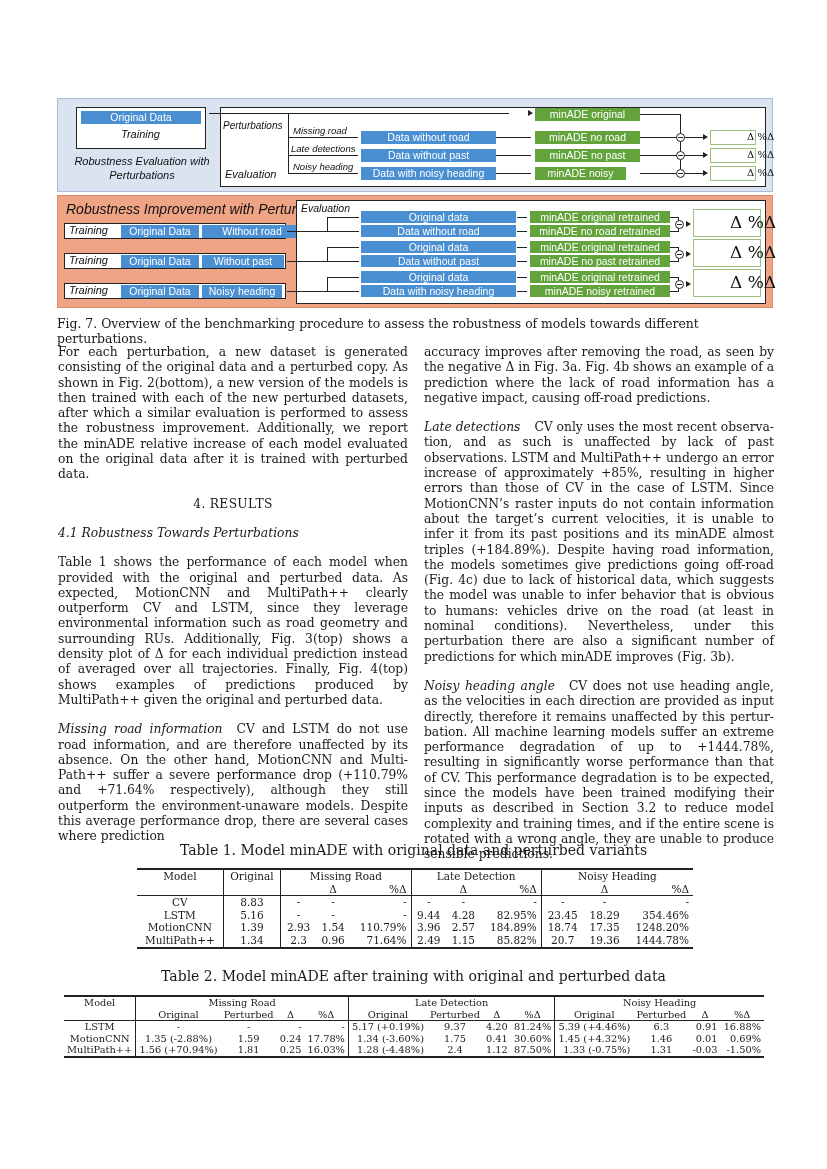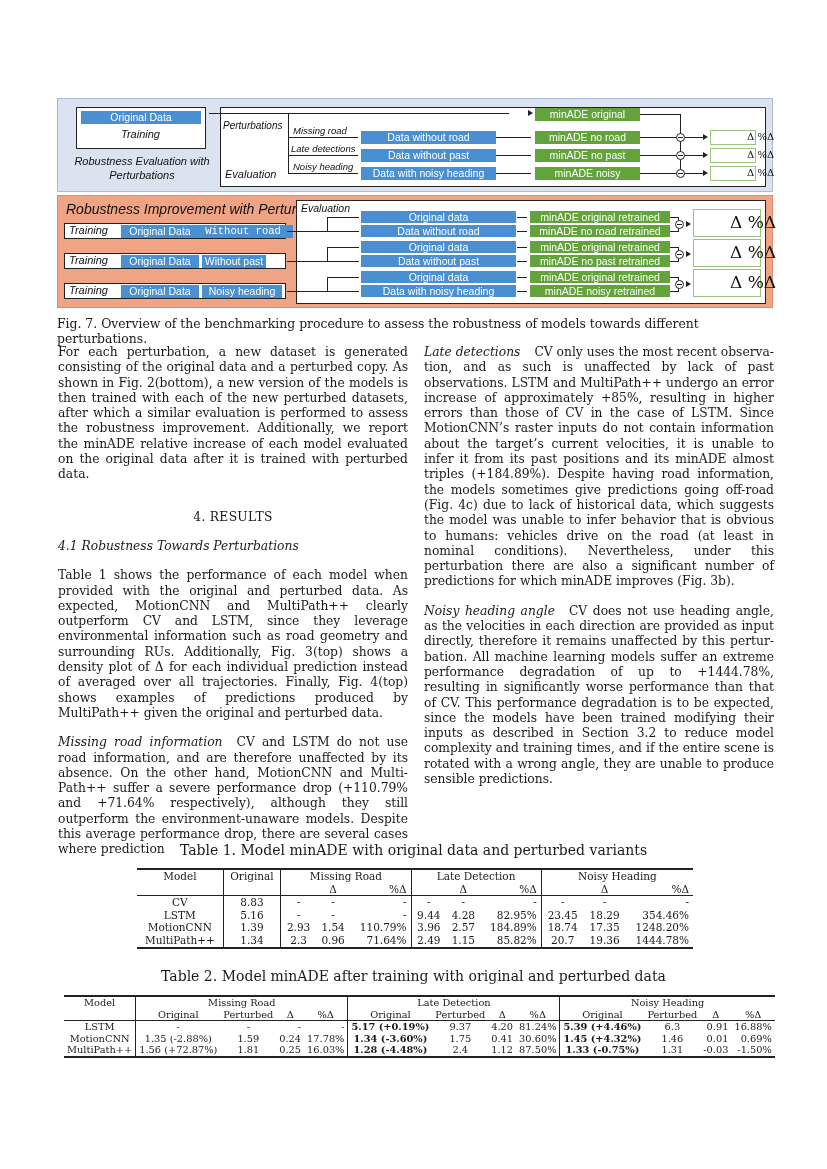--- a/index.html
+++ b/index.html
@@ -22,36 +22,36 @@
   .minus::after { content: ""; position: absolute; left: 1px; right: 1px; top: 3px; height: 1px; background: #222; }
   .tr-label { position: absolute; font-family: "Liberation Sans", sans-serif; font-style: italic; font-size: 11px; color: #111; }
 
   .caption { position: absolute; left: 57px; top: 316px; width: 716px; font-size: 12.4px; }
 
   
   .col { position: absolute; width: 350px; font-size: 12.3px; line-height: 15.3px; text-align: justify; hyphens: manual; }
   .col-left { left: 58px; top: 345px; }
   .col-right { left: 424px; top: 345px; }
   .subsec { font-style: italic; font-size: 12.3px; margin-bottom: 14px; }
-  .sec { text-align: center; font-size: 12.3px; margin: 27px 0 14px 0; letter-spacing: 0.3px; }
+  .sec { text-align: center; font-size: 12.3px; margin: 14px 0 14px 0; letter-spacing: 0.3px; }
   .para { margin-bottom: 14px; }
   .runin { font-style: italic; margin-right: 14px; }
 
   
   .tcap { position: absolute; width: 100%; left: 0; text-align: center; font-size: 14px; }
   table { border-collapse: collapse; font-family: "DejaVu Serif", serif; color: #1a1a1a; }
   .t1 { position: absolute; left: 137px; top: 868px; width: 556px; font-size: 10.5px; border-top: 2px solid #222; border-bottom: 2px solid #222; }
   .t1 td, .t1 th { font-weight: normal; text-align: center; padding: 0 4px; height: 12.6px; line-height: 12.6px; white-space: nowrap; }
   .t1 td.num { text-align: right; }
   .t1 .bl { border-left: 1px solid #222; }
   .t1 tr.hdr2 td { border-bottom: 1px solid #222; }
   .t2 { position: absolute; left: 64px; top: 995px; width: 700px; font-size: 9.8px; border-top: 2px solid #222; border-bottom: 2px solid #222; }
   .t2 td { text-align: center; padding: 0 3px; height: 11.5px; line-height: 11.5px; white-space: nowrap; }
   .t2 td.num { text-align: right; }
-  .t2 td.lft { text-align: center; font-weight: bold; }
+  .t2 td.lft { text-align: right; }
   .t2 .bl { border-left: 1px solid #222; }
   .t2 tr.hdr2 td { border-bottom: 1px solid #222; }
 </style>
 </head>
 <body>
 
 <div class="fig">
 
   <div class="panel-top">
     <div class="box" style="left:18px; top:8px; width:130px; height:42px;">
@@ -80,21 +80,21 @@
       <div class="blue" style="left:140px; top:41px; width:135px;">Data without past</div>
       <div class="blue" style="left:140px; top:59px; width:135px;">Data with noisy heading</div>
 
       <div class="hl" style="left:275px; top:29px; width:35px;"></div>
       <div class="hl" style="left:275px; top:47px; width:35px;"></div>
       <div class="hl" style="left:275px; top:65px; width:35px;"></div>
 
       <div class="green" style="left:314px; top:0px; width:105px;">minADE original</div>
       <div class="green" style="left:314px; top:23px; width:105px;">minADE no road</div>
       <div class="green" style="left:314px; top:41px; width:105px;">minADE no past</div>
-      <div class="green" style="left:314px; top:59px; width:105px;">minADE noisy</div>
+      <div class="green" style="left:314px; top:59px; width:91px;">minADE noisy</div>
 
       <div class="hl" style="left:419px; top:6px; width:40px;"></div>
       <div class="vl" style="left:459px; top:6px; height:60px;"></div>
       <div class="hl" style="left:419px; top:29px; width:65px;"></div>
       <div class="hl" style="left:419px; top:47px; width:65px;"></div>
       <div class="hl" style="left:419px; top:65px; width:65px;"></div>
       <div class="minus" style="left:455px; top:25px;"></div>
       <div class="minus" style="left:455px; top:43px;"></div>
       <div class="minus" style="left:455px; top:61px;"></div>
       <div class="arr" style="left:482px; top:26px;"></div>
@@ -106,26 +106,26 @@
       <div class="dbox" style="left:489px; top:58px; width:46px; height:15px; font-size:10px; line-height:12px;">Δ %Δ</div>
     </div>
   </div>
 
   <div class="panel-bot">
     <div class="lbl" style="left:8px; top:5px; font-size:14px;">Robustness Improvement with Perturbations</div>
 
     <div class="box" style="left:6px; top:27px; width:222px; height:16px;">
       <span class="tr-label" style="left:4px; top:0px;">Training</span>
       <div class="blue" style="left:56px; top:1px; width:78px;">Original Data</div>
-      <div class="blue" style="left:128px; top:1px; width:100px;font-family:Liberation Mono, monospace;">Without road</div>
+      <div class="blue" style="left:137px; top:1px; width:100px;">Without road</div>
     </div>
     <div class="box" style="left:6px; top:57px; width:222px; height:16px;">
       <span class="tr-label" style="left:4px; top:0px;">Training</span>
       <div class="blue" style="left:56px; top:1px; width:78px;">Original Data</div>
-      <div class="blue" style="left:137px; top:1px; width:64px;">Without past</div>
+      <div class="blue" style="left:137px; top:1px; width:82px;">Without past</div>
     </div>
     <div class="box" style="left:6px; top:87px; width:222px; height:16px;">
       <span class="tr-label" style="left:4px; top:0px;">Training</span>
       <div class="blue" style="left:56px; top:1px; width:78px;">Original Data</div>
       <div class="blue" style="left:137px; top:1px; width:80px;">Noisy heading</div>
     </div>
 
     <div class="box" style="left:238px; top:4px; width:470px; height:104px;">
       <div class="lbl" style="left:4px; top:1px; font-size:10.5px;">Evaluation</div>
 
@@ -192,20 +192,21 @@
 
 <div class="col col-left">
   <div class="para">For each perturbation, a new dataset is generated consist­ing of the original data and a perturbed copy. As shown in Fig. 2(bottom), a new version of the models is then trained with each of the new perturbed datasets, after which a similar evaluation is performed to assess the robustness improvement. Additionally, we report the minADE rela­tive increase of each model evaluated on the original data after it is trained with perturbed data.</div>
   <div class="sec">4. RESULTS</div>
   <div class="subsec">4.1 Robustness Towards Perturbations</div>
   <div class="para">Table 1 shows the performance of each model when pro­vided with the original and perturbed data. As expected, MotionCNN and MultiPath++ clearly outperform CV and LSTM, since they leverage environmental information such as road geometry and surrounding RUs. Additionally, Fig. 3(top) shows a density plot of Δ for each individual prediction instead of averaged over all trajectories. Finally, Fig. 4(top) shows examples of predictions produced by MultiPath++ given the original and perturbed data.</div>
   <div class="para"><span class="runin">Missing road information</span><span>CV and LSTM do not use road information, and are therefore unaffected by its absence. On the other hand, MotionCNN and Multi­Path++ suffer a severe performance drop (+110.79% and +71.64% respectively), although they still outperform the environment-unaware models. Despite this average per­formance drop, there are several cases where prediction</span></div>
 </div>
 
 <div class="col col-right">
+  <div class="para">accuracy improves after removing the road, as seen by the negative Δ in Fig. 3a. Fig. 4b shows an example of a prediction where the lack of road information has a negative impact, causing off-road predictions.</div>
   <div class="para"><span class="runin">Late detections</span><span>CV only uses the most recent observa­tion, and as such is unaffected by lack of past observations. LSTM and MultiPath++ undergo an error increase of approximately +85%, resulting in higher errors than those of CV in the case of LSTM. Since MotionCNN’s raster in­puts do not contain information about the target’s current velocities, it is unable to infer it from its past positions and its minADE almost triples (+184.89%). Despite having road information, the models sometimes give predictions going off-road (Fig. 4c) due to lack of historical data, which suggests the model was unable to infer behavior that is obvious to humans: vehicles drive on the road (at least in nominal conditions). Nevertheless, under this perturbation there are also a significant number of predictions for which minADE improves (Fig. 3b).</span></div>
   <div class="para"><span class="runin">Noisy heading angle</span><span>CV does not use heading angle, as the velocities in each direction are provided as input directly, therefore it remains unaffected by this pertur­bation. All machine learning models suffer an extreme performance degradation of up to +1444.78%, resulting in significantly worse performance than that of CV. This per­formance degradation is to be expected, since the models have been trained modifying their inputs as described in Section 3.2 to reduce model complexity and training times, and if the entire scene is rotated with a wrong angle, they are unable to produce sensible predictions.</span></div>
 </div>
 
 <div class="tcap" style="top:842px;">Table 1. Model minADE with original data and perturbed variants</div>
 <table class="t1">
   <tbody>
       <tr>
     <td>Model</td>
     <td class="bl">Original</td>
@@ -330,21 +331,21 @@
         <td>1.75</td>
         <td class="num">0.41</td>
         <td class="num">30.60%</td>
     <td class="bl lft">1.45 (+4.32%)</td>
         <td>1.46</td>
         <td class="num">0.01</td>
         <td class="num">0.69%</td>
   </tr>
   <tr>
     <td>MultiPath++</td>
-    <td class="bl">1.56 (+72.87%)</td>
+    <td class="bl">1.56 (+70.94%)</td>
         <td>1.81</td>
         <td class="num">0.25</td>
         <td class="num">16.03%</td>
     <td class="bl lft">1.28 (-4.48%)</td>
         <td>2.4</td>
         <td class="num">1.12</td>
         <td class="num">87.50%</td>
     <td class="bl lft">1.33 (-0.75%)</td>
         <td>1.31</td>
         <td class="num">-0.03</td>

